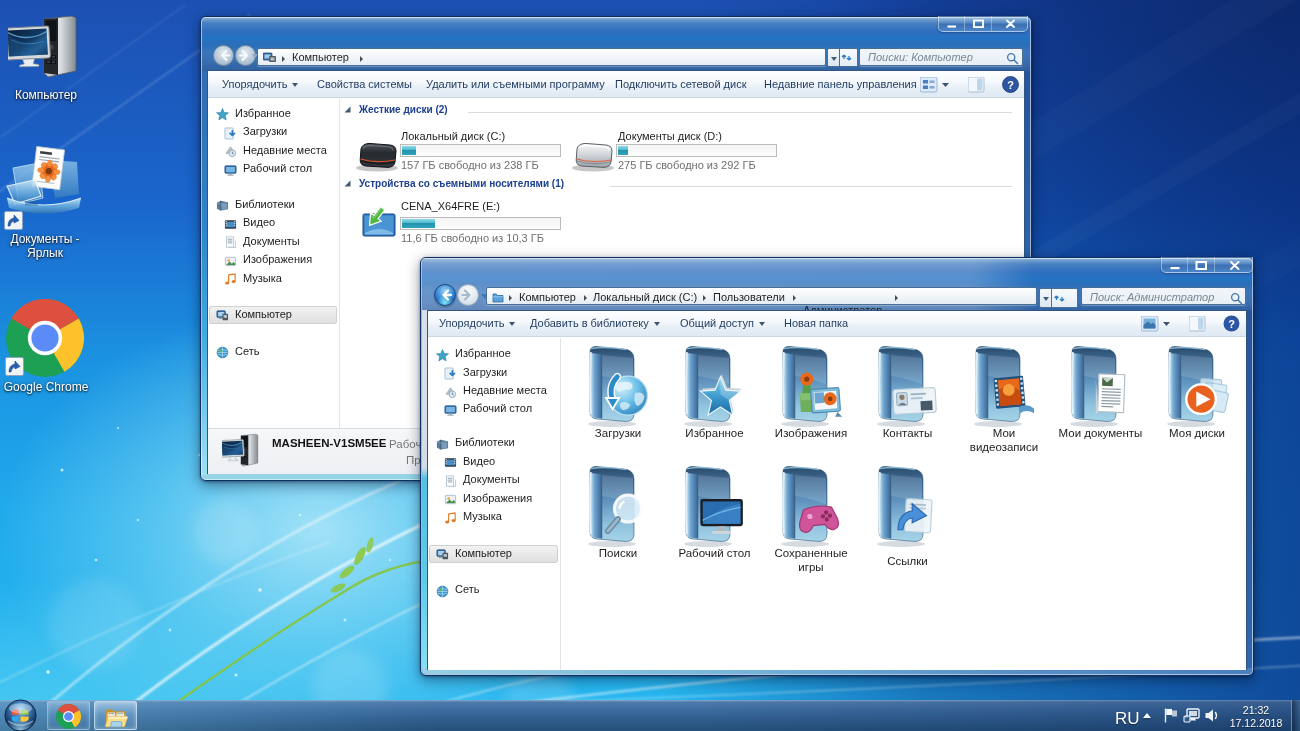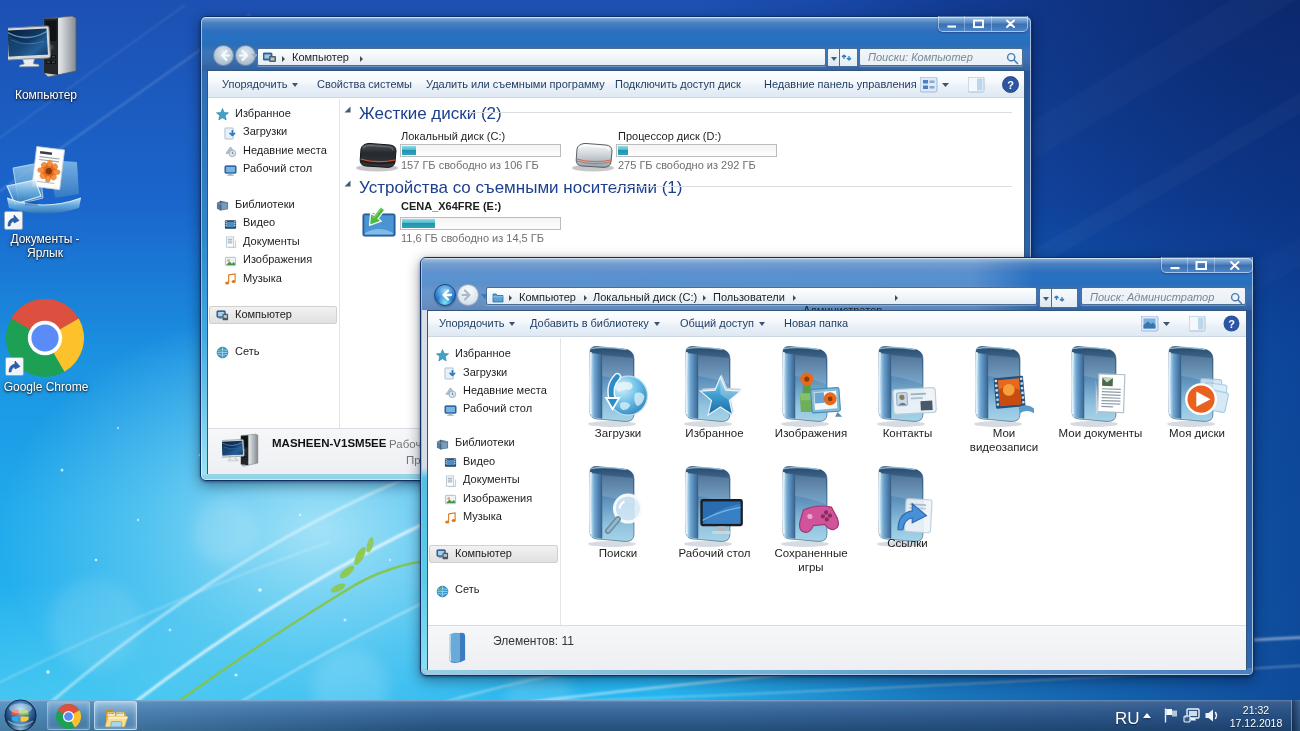--- a/index.html
+++ b/index.html
@@ -25,21 +25,21 @@
 .crumb{font-size:11px;color:#1e1e1e;position:absolute;top:2px;white-space:nowrap}
 .carr{position:absolute;top:7px;width:0;height:0;border-left:3.6px solid #4a4a4a;border-top:3px solid transparent;border-bottom:3px solid transparent}
 .sbox{font-style:italic;font-size:11px;color:#7a8897}
 .inner{position:absolute;left:6px;right:6px;background:#fff;border:1px solid #31557f;border-bottom:none}
 .tb{position:absolute;left:0;right:0;top:0;height:27px;background:linear-gradient(180deg,#fdfeff 0%,#f4f8fc 45%,#e9f0f8 60%,#dfe9f3 100%);border-bottom:1px solid #cdd7e3}
 .tbi{position:absolute;top:7px;font-size:11px;color:#1e3a5f;white-space:nowrap}
 .arr{display:inline-block;width:0;height:0;border-left:3.5px solid transparent;border-right:3.5px solid transparent;border-top:4px solid #40556d;margin-left:5px;margin-bottom:1px}
 .sbi{position:absolute;font-size:11px;color:#1c1c1c;white-space:nowrap}
 .sbdiv{position:absolute;top:0;bottom:0;width:1px;background:#e4e4e4}
 .status{position:absolute;left:0;right:0;background:linear-gradient(180deg,#f6f7f9,#edeff2);border-top:1px solid #d9dce1}
-.ghdr{position:absolute;font-size:17px;font-weight:normal;color:#1c3f8f;white-space:nowrap}
+.ghdr{position:absolute;font-size:10px;font-weight:bold;color:#1c3f8f;white-space:nowrap}
 .gtri{position:absolute;width:7px;height:7px}
 .grule{position:absolute;height:1px;background:#d9dde2}
 .dlabel{position:absolute;font-size:11px;color:#1e1e1e;white-space:nowrap}
 .dsize{position:absolute;font-size:11px;color:#6f6f6f;white-space:nowrap}
 .dbar{position:absolute;height:13px;border:1px solid #bcbcbc;background:linear-gradient(180deg,#f4f4f4,#fdfdfd)}
 .dfill{position:absolute;left:1px;top:1px;bottom:1px;background:linear-gradient(180deg,#8fdbe8 0%,#4cb8cc 45%,#2693ad 50%,#2ea4bd 100%)}
 .flbl{position:absolute;font-size:11.5px;color:#1e1e1e;text-align:center;line-height:13.5px}
 </style></head><body>
 <div id="bg" class="a"></div>
 <svg class="a" style="left:0;top:0" width="1300" height="731" viewBox="0 0 1300 731">
@@ -243,21 +243,21 @@
           <circle cx="5.2" cy="5.2" r="3.6" fill="none" stroke="#4a7bb0" stroke-width="1.4"></circle>
           <path d="M8 8 L11.5 11.5" stroke="#4a7bb0" stroke-width="1.6" stroke-linecap="round"></path>
         </svg>
  </div>
 </div>
 <div class="inner" style="top:53px;height:404px">
  <div class="tb">
   <span class="tbi" style="left:14px">Упорядочить<span class="arr"></span></span>
   <span class="tbi" style="left:109px">Свойства системы</span>
   <span class="tbi" style="left:218px">Удалить или съемными программу</span>
-  <span class="tbi" style="left:407px">Подключить доступ диск</span>
+  <span class="tbi" style="left:407px">Подключить сетевой диск</span>
   <span class="tbi" style="left:556px">Недавние панель управления</span>
   <svg class="a" style="left:712px;top:6px" width="30" height="16" viewBox="0 0 30 16">
           <rect x="0" y="0" width="17" height="15" rx="2" fill="#dceafb" stroke="#9cb8d8" stroke-width="1"></rect>
           <rect x="3" y="3" width="5" height="3.5" fill="#4a80c0"></rect>
           <rect x="9.5" y="3.5" width="5" height="2.5" fill="#88a8cc"></rect>
           <rect x="3" y="8.5" width="5" height="3.5" fill="#4a80c0"></rect>
           <rect x="9.5" y="9" width="5" height="2.5" fill="#88a8cc"></rect>
           <path d="M22 6 l3.5 4 l3.5 -4 Z" fill="#40556d"></path>
         </svg>
   <svg class="a" style="left:760px;top:6px" width="17" height="16" viewBox="0 0 17 16">
@@ -366,59 +366,59 @@
 <ellipse cx="23" cy="29" rx="21" ry="3.4" fill="#000" opacity=".22"></ellipse>
 <path d="M7 10 Q8 5 15 4.4 L36 6 Q42 6.6 42 12 L41 23 Q40.4 28 34 28.4 L12 27 Q6 26.4 6.2 21 Z" fill="url(#hdd1)" stroke="#111418" stroke-width="1"></path>
 <path d="M9 9.5 Q10 6.8 16 6.4 L34 7.8 Q38.6 8.2 38.8 11.4" fill="none" stroke="#70767d" stroke-width="1.1" opacity=".85"></path>
 <path d="M6.6 20 Q 22 24.5 41.2 21" fill="none" stroke="#e8542b" stroke-width="1.2" opacity=".9"></path>
 <path d="M6.8 22 Q 22 26.5 41 23" fill="none" stroke="#14171a" stroke-width="1.4" opacity=".8"></path>
 </svg>
 <span class="dlabel" style="left:61px;top:31px">Локальный диск (C:)</span>
 <div class="dbar" style="left:60px;top:45px;width:161px">
           <div class="dfill" style="width:14px"></div>
         </div>
-<span class="dsize" style="left:61px;top:60px">157 ГБ свободно из 106 ГБ</span>
+<span class="dsize" style="left:61px;top:60px">157 ГБ свободно из 238 ГБ</span>
 <svg class="a" style="left:230px;top:40px" width="46" height="34" viewBox="0 0 46 34">
 <defs>
             <linearGradient id="hdd2" x1="0" y1="0" x2="0" y2="1">
               <stop offset="0" stop-color="#fafbfc"></stop>
               <stop offset=".45" stop-color="#d2d7db"></stop>
               <stop offset="1" stop-color="#9aa2a9"></stop>
             </linearGradient>
           </defs>
 <ellipse cx="23" cy="29" rx="21" ry="3.4" fill="#000" opacity=".22"></ellipse>
 <path d="M7 10 Q8 5 15 4.4 L36 6 Q42 6.6 42 12 L41 23 Q40.4 28 34 28.4 L12 27 Q6 26.4 6.2 21 Z" fill="url(#hdd2)" stroke="#596066" stroke-width="1"></path>
 <path d="M9 9.5 Q10 6.8 16 6.4 L34 7.8 Q38.6 8.2 38.8 11.4" fill="none" stroke="#ffffff" stroke-width="1.2" opacity=".95"></path>
 <path d="M6.6 20 Q 22 24.5 41.2 21" fill="none" stroke="#e8542b" stroke-width="1.1" opacity=".85"></path>
 <path d="M6.8 22 Q 22 26.5 41 23" fill="none" stroke="#7a828a" stroke-width="1.2" opacity=".8"></path>
 </svg>
-<span class="dlabel" style="left:278px;top:31px">Процессор диск (D:)</span>
+<span class="dlabel" style="left:278px;top:31px">Документы диск (D:)</span>
 <div class="dbar" style="left:276px;top:45px;width:161px">
           <div class="dfill" style="width:10px"></div>
         </div>
 <span class="dsize" style="left:278px;top:60px">275 ГБ свободно из 292 ГБ</span>
 <svg class="gtri" style="left:4px;top:81px" viewBox="0 0 7 7" width="7" height="7">
           <path d="M6.5 .5 L6.5 6.5 L.5 6.5 Z" fill="#3f5a74"></path>
         </svg>
 <span class="ghdr" style="left:19px;top:79px">Устройства со съемными носителями (1)</span>
 <div class="grule" style="left:270px;right:12px;top:87px"></div>
 <svg class="a" style="left:20px;top:106px" width="38" height="34" viewBox="0 0 38 34">
 <rect x="3" y="9" width="32" height="22" rx="1.5" fill="#2d74c0" stroke="#1a4a84" stroke-width="1"></rect>
 <rect x="4.5" y="10.5" width="29" height="19" fill="#4a94d4"></rect>
 <path d="M5 28 Q 19 20 33 28 L33 29.5 L5 29.5 Z" fill="#8ec6ec" opacity=".8"></path>
 <g transform="translate(16,12) rotate(38)">
             <path d="M-2.6 -11 L2.6 -11 L2.6 0 L6.8 0 L0 10.5 L-6.8 0 L-2.6 0 Z" fill="#4fb83f" stroke="#f0f9f0" stroke-width="1.3" stroke-linejoin="round"></path>
             <path d="M-1 -10 L-1 2 L-4 2" fill="none" stroke="#7fd46f" stroke-width="1.1" opacity=".9"></path>
           </g>
 </svg>
-<span class="dlabel" style="left:61px;top:101px;font-weight:bold">CENA_X64FRE (E:)</span>
+<span class="dlabel" style="left:61px;top:101px;font-weight:normal">CENA_X64FRE (E:)</span>
 <div class="dbar" style="left:60px;top:118px;width:161px">
           <div class="dfill" style="width:33px"></div>
         </div>
-<span class="dsize" style="left:61px;top:133px">11,6 ГБ свободно из 14,5 ГБ</span>
+<span class="dsize" style="left:61px;top:133px">11,6 ГБ свободно из 10,3 ГБ</span>
 </div>
  <div class="status" style="bottom:0;height:46px">
    <svg class="a" style="left:14px;top:4px" width="40" height="36" viewBox="0 0 76 66">
           <use href="#pcics"></use>
         </svg>
    <span class="a" style="left:64px;top:8px;font-size:11.5px;font-weight:bold;color:#111">MASHEEN-V1SM5EE</span>
    <span class="a" style="left:181px;top:9px;font-size:11.5px;color:#777">Рабочая группа:</span>
    <span class="a" style="left:198px;top:25px;font-size:11.5px;color:#777">Процессор:</span>
  </div>
 </div>
@@ -797,30 +797,22 @@
             <svg width="40" height="40" viewBox="0 0 40 40" overflow="visible">
               <g transform="rotate(3 22 22)">
                 <rect x="12" y="6" width="22" height="28" rx="2" fill="#eef4f8" opacity=".9" stroke="#b8ccd8" stroke-width="1"></rect>
                 <rect x="15" y="10" width="14" height="1.4" fill="#a8bcc8"></rect>
                 <rect x="15" y="13" width="14" height="1.4" fill="#b8c8d4"></rect>
               </g>
               <path d="M6 32 Q6 18 18 16 L18 10 L30 20 L18 26 L18 22 Q11 23 10 32 Z" fill="#4a90d8" stroke="#2a6ab0" stroke-width="1"></path>
             </svg>
           </g>
         </svg>
-<div class="flbl" style="left:298.5px;top:199px;width:96px">Ссылки</div>
-</div>
- <div class="status" style="bottom:0;height:45px">
-   <svg class="a" style="left:18px;top:5px" width="28" height="34" viewBox="0 0 32 40">
-          <path d="M4 4 L18 2 Q 22 2 22 6 L22 34 Q 14 39 6 37 L4 35 Z" fill="#3a7cc0"></path>
-          <path d="M4 4 Q 10 1 16 3 L16 36 Q 10 38 4 35 Z" fill="#6aaad8"></path>
-          <path d="M4.5 4.5 Q 3.5 20 5 35" stroke="#cfe7f5" stroke-width="1.4" fill="none"></path>
-        </svg>
-   <span class="a" style="left:65px;top:8px;font-size:12px;color:#333">Элементов: 11</span>
- </div>
+<div class="flbl" style="left:298.5px;top:217px;width:96px">Ссылки</div>
+</div>
 </div>
 </div>
 
 <div class="a" id="tbar" style="left:0;top:700px;width:1300px;height:31px;background:linear-gradient(180deg,#85abd0 0%,#4e7aaa 7%,#3a6a9e 35%,#2f5c8c 65%,#234f78 100%)">
 <div class="a" style="left:0;top:0;width:440px;height:31px;background:linear-gradient(90deg,rgba(130,205,240,.35),rgba(120,190,230,0));"></div>
     <div class="a" style="left:700px;top:0;width:600px;height:31px;background:linear-gradient(90deg,rgba(10,30,80,0),rgba(8,28,78,.3));"></div>
 <svg class="a" style="left:2px;top:-1px" width="37" height="33" viewBox="0 0 37 33">
 <defs>
 <radialGradient id="orb" cx=".5" cy=".32" r=".75">
           <stop offset="0" stop-color="#9ed4f4"></stop>

